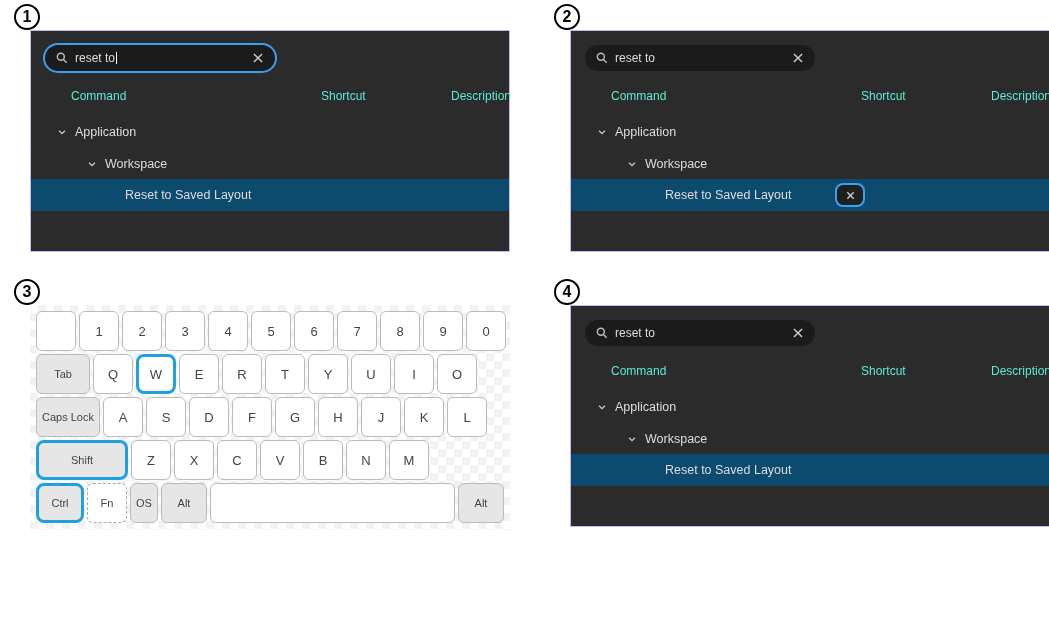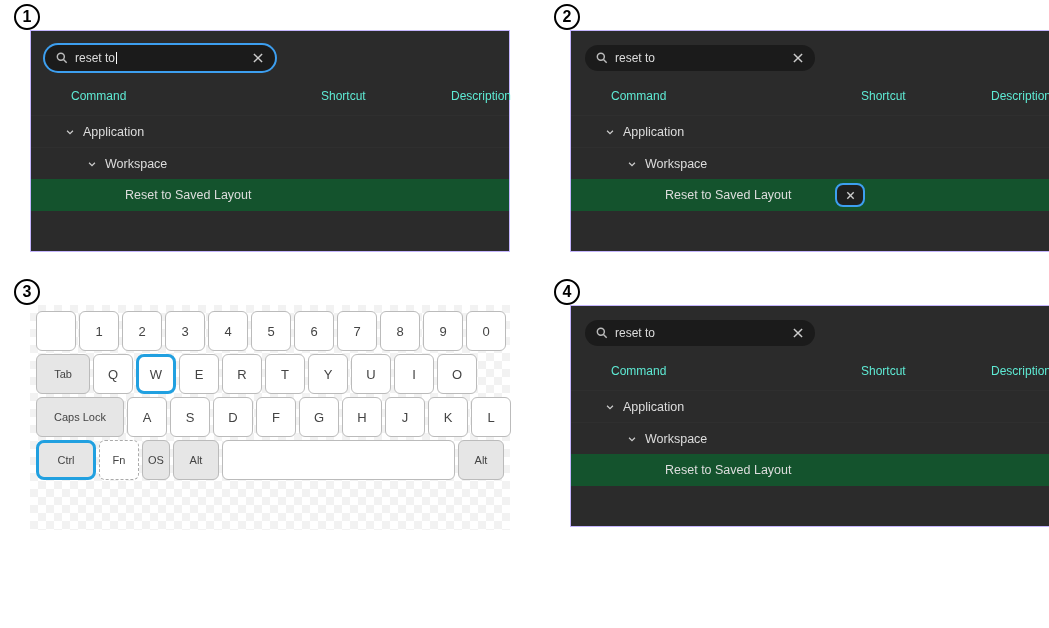--- a/index.html
+++ b/index.html
@@ -74,23 +74,23 @@
   padding: 10px 4px 12px 40px;
   font-size: 12px; color: #5eead4;
 }
 .tree-row {
   display: grid;
   grid-template-columns: 250px 130px 1fr;
   align-items: center;
   min-height: 32px;
   padding-left: 14px;
 }
-.tree-row.sel { background: #14532d; }
+.tree-row.sel { background: #0c4a6e; }
 .tree-row:not(.sel):not(:first-child) { border-top: 1px solid rgba(255,255,255,0.02); }
-.lvl0 { padding-left: 34px; }
+.lvl0 { padding-left: 26px; }
 .lvl1 { padding-left: 56px; }
 .lvl2 .cmd { padding-left: 80px; }
 .chev {
   width: 10px; height: 10px; margin-right: 8px;
 }
 .cmd { color: #ddd; font-size: 12.5px; display: flex; align-items: center;}
 .shortcut-cell { display:flex; align-items:center; }
 .shortcut-empty {
   border: 2px solid #3d9ff0;
   border-radius: 8px;
@@ -261,33 +261,43 @@
         <div class="key hl" style="width:40px">W</div>
         <div class="key" style="width:40px">E</div>
         <div class="key" style="width:40px">R</div>
         <div class="key" style="width:40px">T</div>
         <div class="key" style="width:40px">Y</div>
         <div class="key" style="width:40px">U</div>
         <div class="key" style="width:40px">I</div>
         <div class="key" style="width:40px">O</div>
       </div>
       <div class="krow">
-        <div class="key mod shade" style="width:88px">Caps Lock</div>
+        <div class="key mod shade" style="width:64px">Caps Lock</div>
         <div class="key" style="width:40px">A</div>
         <div class="key" style="width:40px">S</div>
         <div class="key" style="width:40px">D</div>
         <div class="key" style="width:40px">F</div>
         <div class="key" style="width:40px">G</div>
         <div class="key" style="width:40px">H</div>
         <div class="key" style="width:40px">J</div>
         <div class="key" style="width:40px">K</div>
         <div class="key" style="width:40px">L</div>
       </div>
       <div class="krow">
-        <div class="key mod shade hl" style="width:60px">Ctrl</div>
+        <div class="key mod shade hl" style="width:92px">Shift</div>
+        <div class="key" style="width:40px">Z</div>
+        <div class="key" style="width:40px">X</div>
+        <div class="key" style="width:40px">C</div>
+        <div class="key" style="width:40px">V</div>
+        <div class="key" style="width:40px">B</div>
+        <div class="key" style="width:40px">N</div>
+        <div class="key" style="width:40px">M</div>
+      </div>
+      <div class="krow">
+        <div class="key mod shade hl" style="width:48px">Ctrl</div>
         <div class="key mod dash" style="width:40px">Fn</div>
         <div class="key mod shade" style="width:28px">OS</div>
         <div class="key mod shade" style="width:46px">Alt</div>
         <div class="key space-key"></div>
         <div class="key mod shade" style="width:46px">Alt</div>
       </div>
     </div>
   </div>
 
   <div class="cell">

